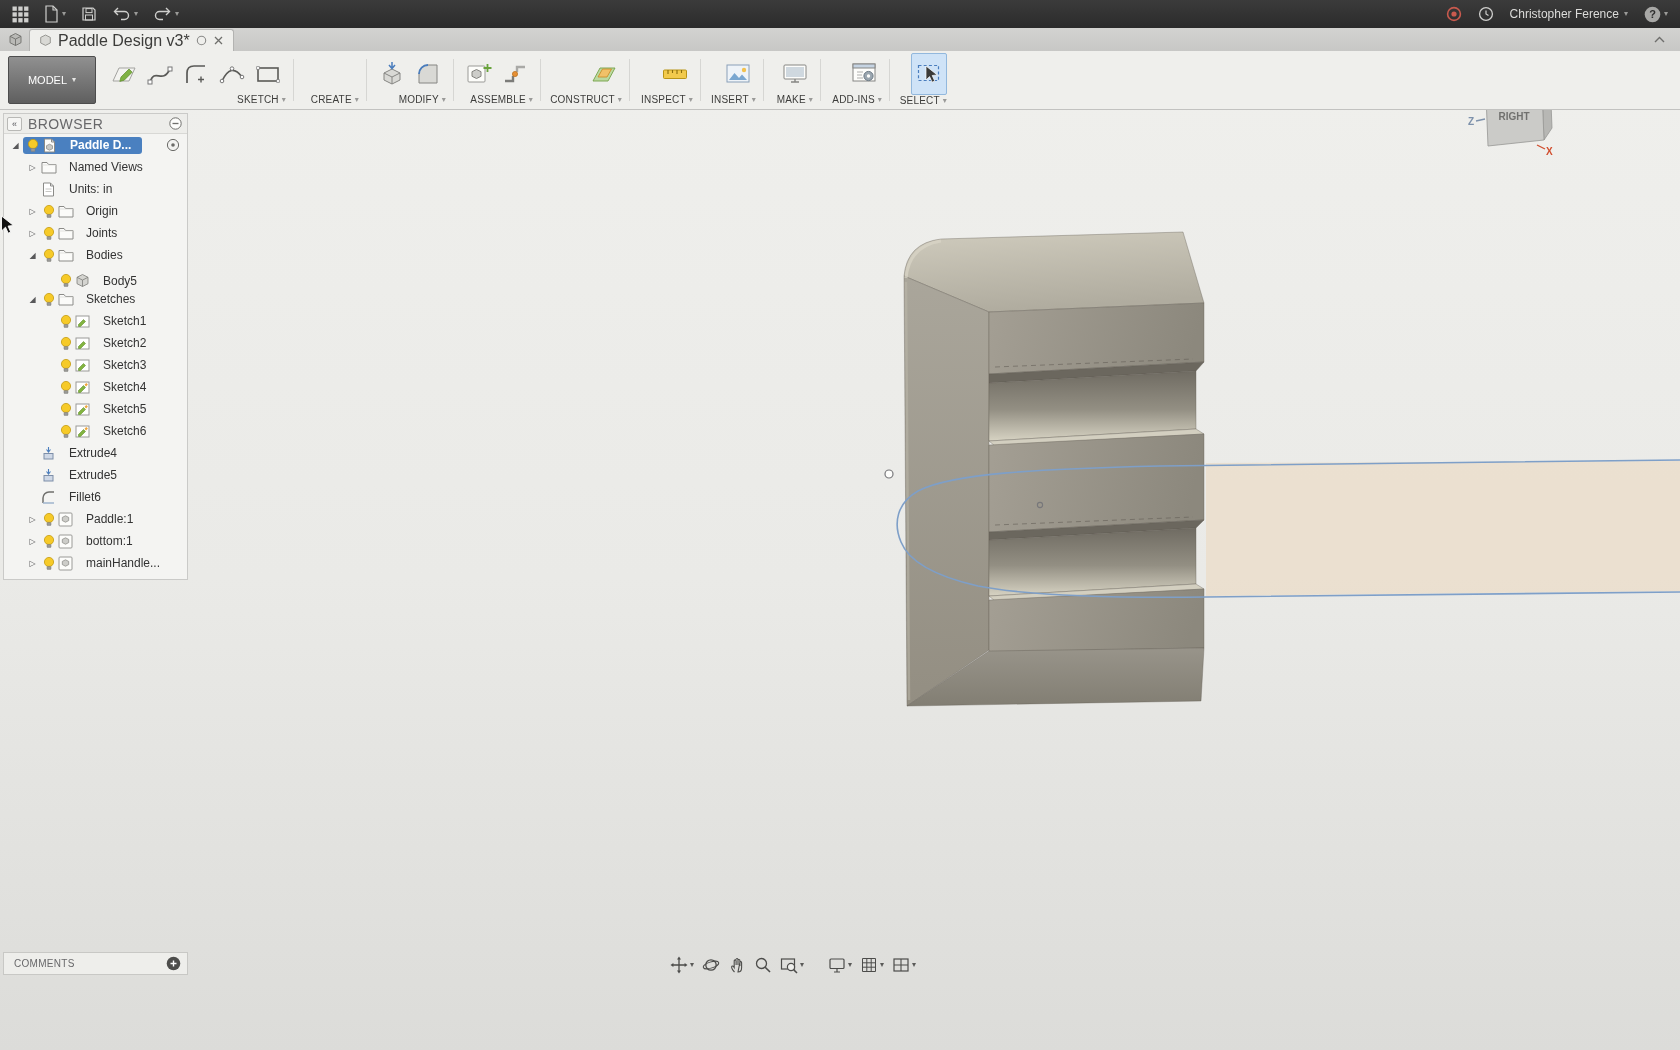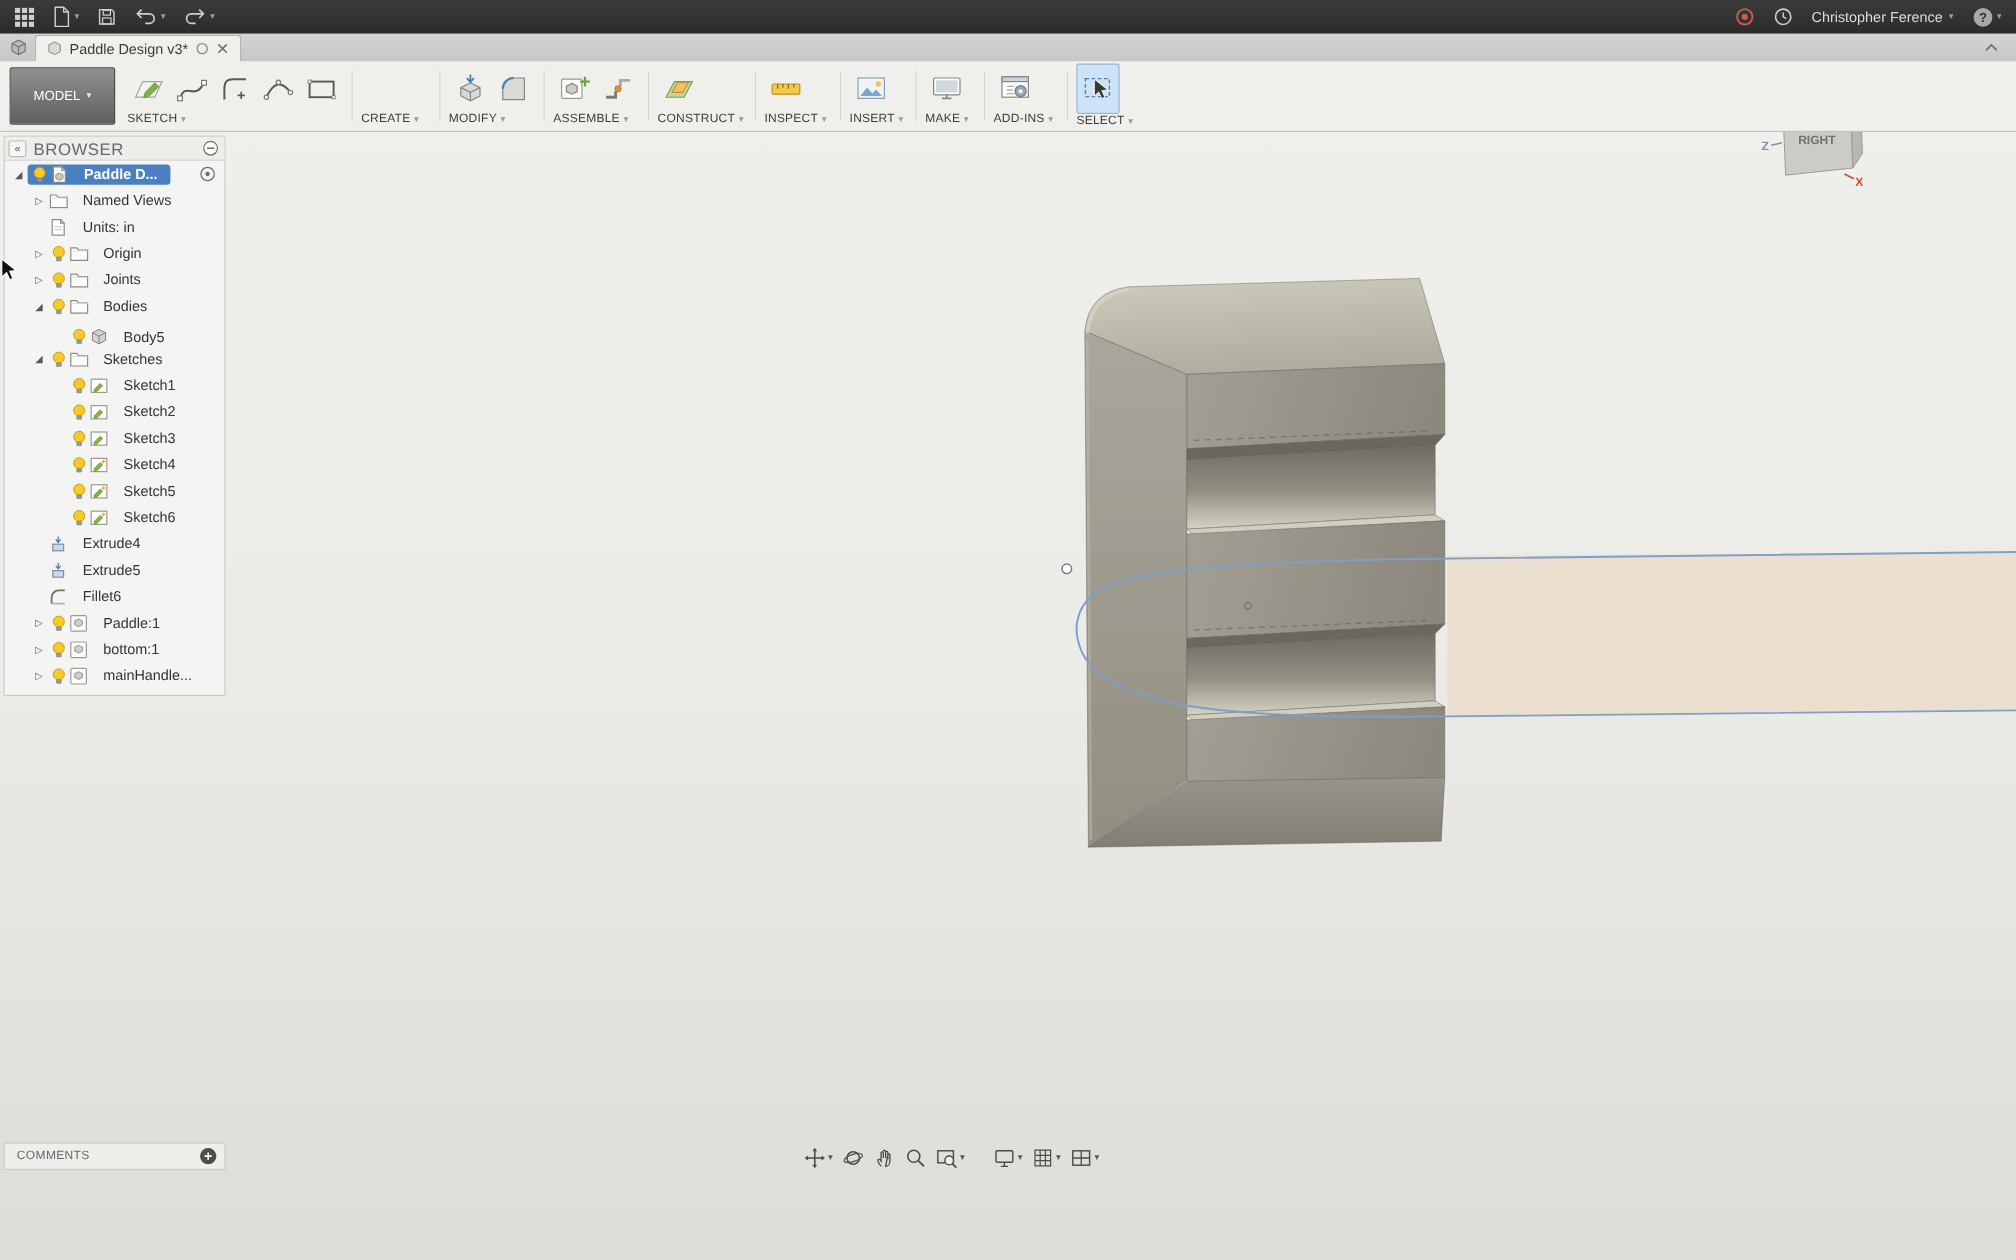--- a/index.html
+++ b/index.html
@@ -12,30 +12,30 @@
 .topbar{position:absolute;left:0;top:0;width:100%;height:28px;background:linear-gradient(#3b3b3b,#2b2b2b);display:flex;align-items:center;padding:0 12px;z-index:30}
 .tb-left{display:flex;align-items:center;gap:15px}
 .ib{display:flex;align-items:center;gap:3px;background:none;border:none;padding:0}
 .caret{font-size:8px;color:#9a9a98;line-height:1}
 .tb-right{margin-left:auto;display:flex;align-items:center;gap:16px}
 .user{color:#dcdcda;font-size:12px;display:flex;gap:5px;align-items:center}
 
 
 .tabbar{position:absolute;left:0;top:28px;width:100%;height:23px;background:linear-gradient(#d3d3d1,#c7c7c5);display:flex;align-items:flex-end;z-index:29}
 .tabdoc{margin-left:8px;align-self:center;display:flex}
-.tab{height:22px;margin-left:6px;background:#efefec;border:1px solid #b3b3b1;border-bottom:none;border-radius:3px 3px 0 0;display:flex;align-items:center;gap:6px;padding:0 9px;font-size:12px;color:#3c3c3a}
+.tab{height:22px;margin-left:6px;background:#efefec;border:1px solid #b3b3b1;border-bottom:none;border-radius:3px 3px 0 0;display:flex;align-items:center;gap:6px;padding:0 9px;font-size:16px;color:#3c3c3a}
 .tab-title{white-space:nowrap}
 .tab .ib{display:flex}
 .tab-collapse{margin-left:auto;margin-right:14px;align-self:center;display:flex}
 
 
 .toolbar{position:absolute;left:0;top:51px;width:100%;height:59px;background:#efefec;border-bottom:1px solid #c2c2c0;display:flex;align-items:stretch;padding-left:8px;z-index:28}
 .model-btn{width:88px;margin:5px 0;background:linear-gradient(#909090,#5f5f5f);border:1px solid #4d4d4d;border-radius:2px;color:#fff;font-size:11px;font-weight:normal;display:flex;align-items:center;justify-content:center;gap:5px}
 .model-btn .caret{color:#e6e6e4}
-.tb-group{display:flex;flex-direction:column;align-items:flex-start;padding:2px 0 4px}
+.tb-group{display:flex;flex-direction:column;align-items:flex-end;padding:2px 0 4px}
 .tb-icons{flex:1;display:flex;align-items:center;justify-content:center}
 .tbi{width:36px;height:40px;background:none;border:none;display:flex;align-items:center;justify-content:center}
 .tbi.hl{background:#cfe3f7;border:1px solid #92b8dd;border-radius:2px;height:42px}
 .tb-label{font-size:10px;color:#3d3d3b;display:flex;align-items:center;gap:3px;letter-spacing:.2px;background:none;border:none}
 .sep{width:1px;background:#d6d6d3;margin:8px 7px}
 .g-create{min-width:58px}.g-construct{min-width:74px}.g-inspect{min-width:56px}
 .g-insert{min-width:48px}.g-make{min-width:42px}.g-addins{min-width:54px}.g-select{min-width:50px}
 
 
 .browser{position:absolute;left:3px;top:113px;width:185px;background:rgba(244,244,242,.93);border:1px solid #cacac8;z-index:20;padding-bottom:5px}

